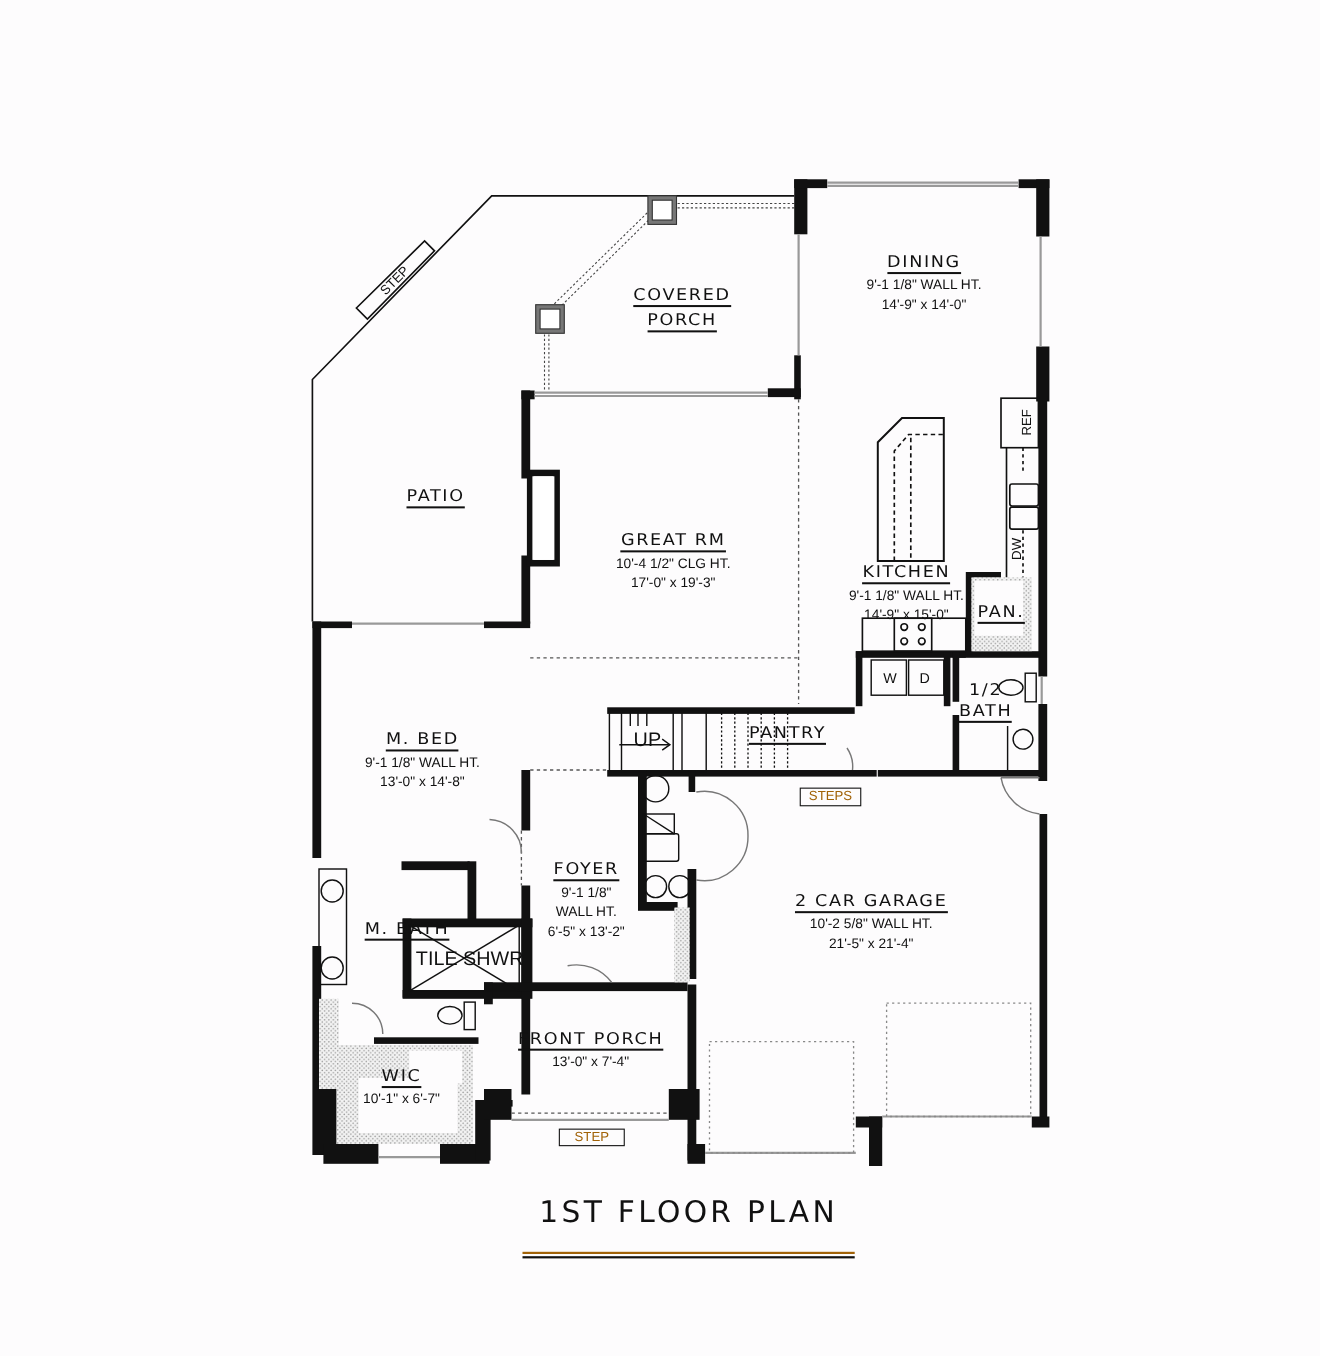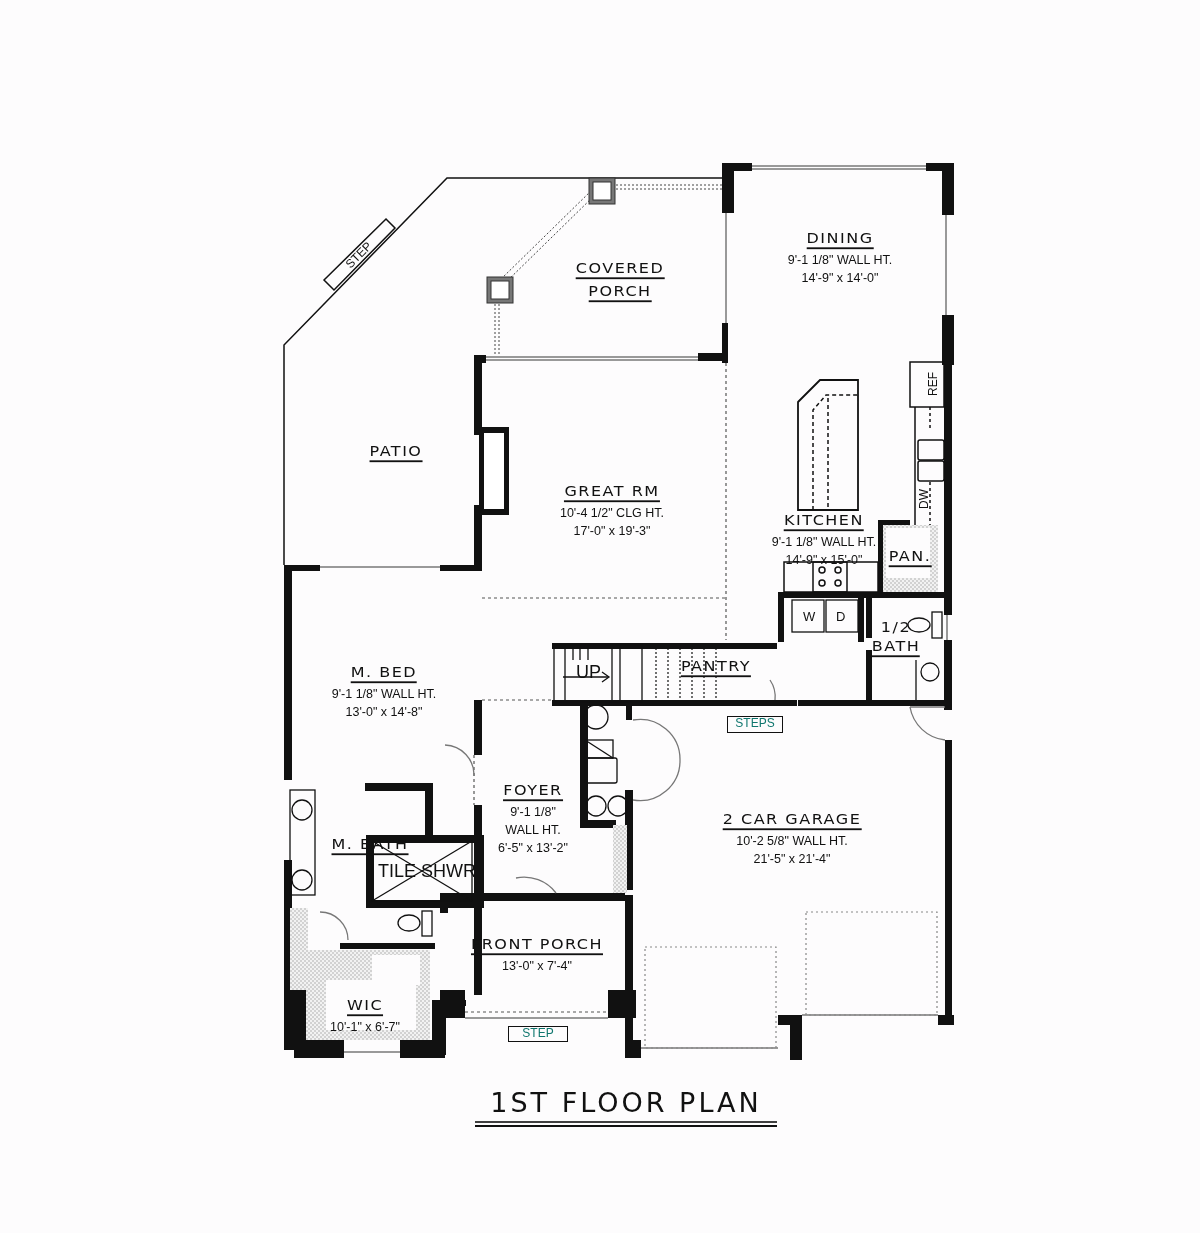--- a/index.html
+++ b/index.html
@@ -6,24 +6,24 @@
   body { width: 1200px; height: 1233px; position: relative; overflow: hidden;
          font-family: "Liberation Sans", sans-serif; }
   #plan { position: absolute; left: 0; top: 0; width: 1200px; height: 1233px; }
   .lbl { position: absolute; text-align: center; color: #111; white-space: nowrap; transform: translateX(-50%); }
   .rname { display: inline-block; font-family: "DejaVu Sans", sans-serif; font-size: 16px; letter-spacing: 1.5px;
            border-bottom: 2px solid #111; padding-bottom: 1px; line-height: 18px; transform: scaleY(0.92); }
   .rdim { font-family: "Liberation Sans", sans-serif; font-size: 12.5px; line-height: 12px; }
   .small { font-family: "Liberation Sans", sans-serif; font-size: 12px; }
   .title { position: absolute; left: 475px; top: 1088px; width: 302px; text-align: center;
            font-family: "DejaVu Sans", sans-serif; font-size: 27px; letter-spacing: 3px; color: #111;
-           padding-bottom: 3px; border-bottom: 2px solid #404040; line-height: 30px; }
+           padding-bottom: 20px; border-bottom: 2px solid #a16207; line-height: 30px; }
   .title::after { content: ""; position: absolute; left: 0; right: 0; bottom: -6px; border-bottom: 2px solid #111; }
   .boxlbl { position: absolute; border: 1.5px solid #111; background: #fdfcfd; font-size: 12px; text-align: center;
-            line-height: 13px; font-family: "Liberation Sans", sans-serif; color:#0f766e; }
+            line-height: 13px; font-family: "Liberation Sans", sans-serif; color:#a16207; }
   .rot { position: absolute; font-size: 12px; font-family: "Liberation Sans", sans-serif; color: #111; }
 </style>
 </head>
 <body>
 
 <svg id="plan" viewBox="0 0 1200 1233" xmlns="http://www.w3.org/2000/svg">
   <defs>
     <pattern id="hatch" width="4" height="4" patternUnits="userSpaceOnUse">
       <rect width="4" height="4" fill="#f2f2f2"></rect>
       <circle cx="1" cy="1" r="0.7" fill="#9a9a9a"></circle>
@@ -301,21 +301,21 @@
 </div>
 
 <div class="lbl" style="left:370px;top:835px;">
   <span class="rname">M. BATH</span>
 </div>
 
 <div class="lbl" style="left:427px;top:861px;">
   <span class="small" style="font-size:18px">TILE SHWR</span>
 </div>
 
-<div class="lbl" style="left:365px;top:969px;margin-top:27px;">
+<div class="lbl" style="left:365px;top:969px;">
   <span class="rname">WIC</span><br>
   <span class="rdim">10'-1" x 6'-7"</span>
 </div>
 
 <div class="lbl" style="left:533px;top:781px;">
   <span class="rname">FOYER</span><br>
   <span class="rdim">9'-1 1/8"</span><br>
   <span class="rdim">WALL HT.</span><br>
   <span class="rdim">6'-5" x 13'-2"</span>
 </div>

